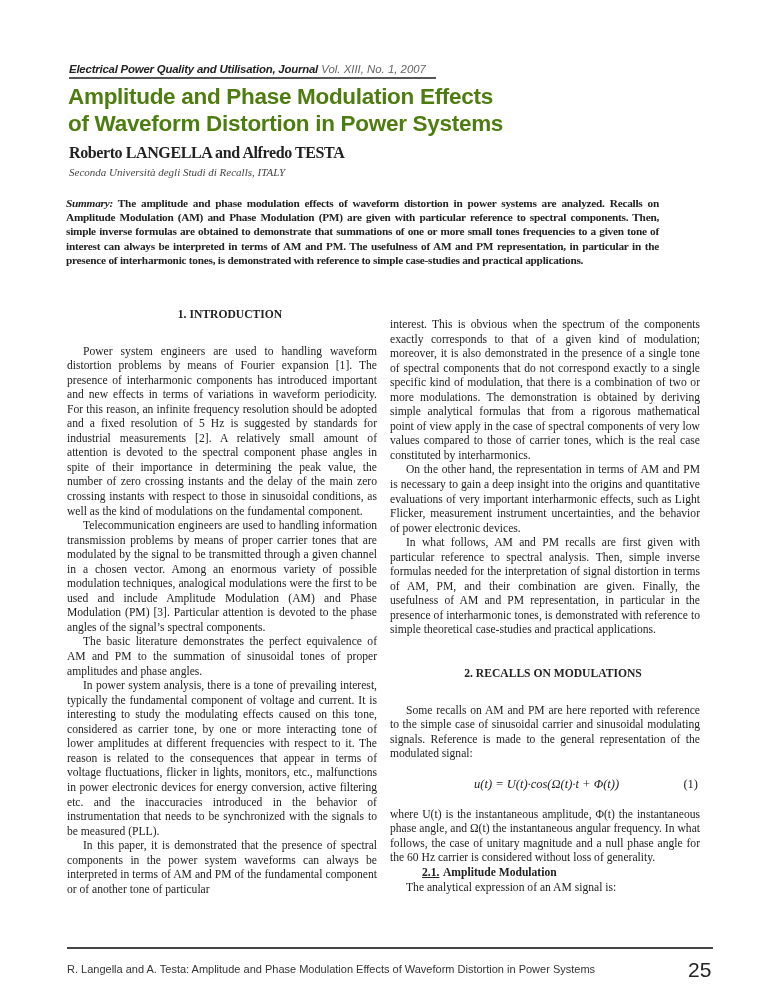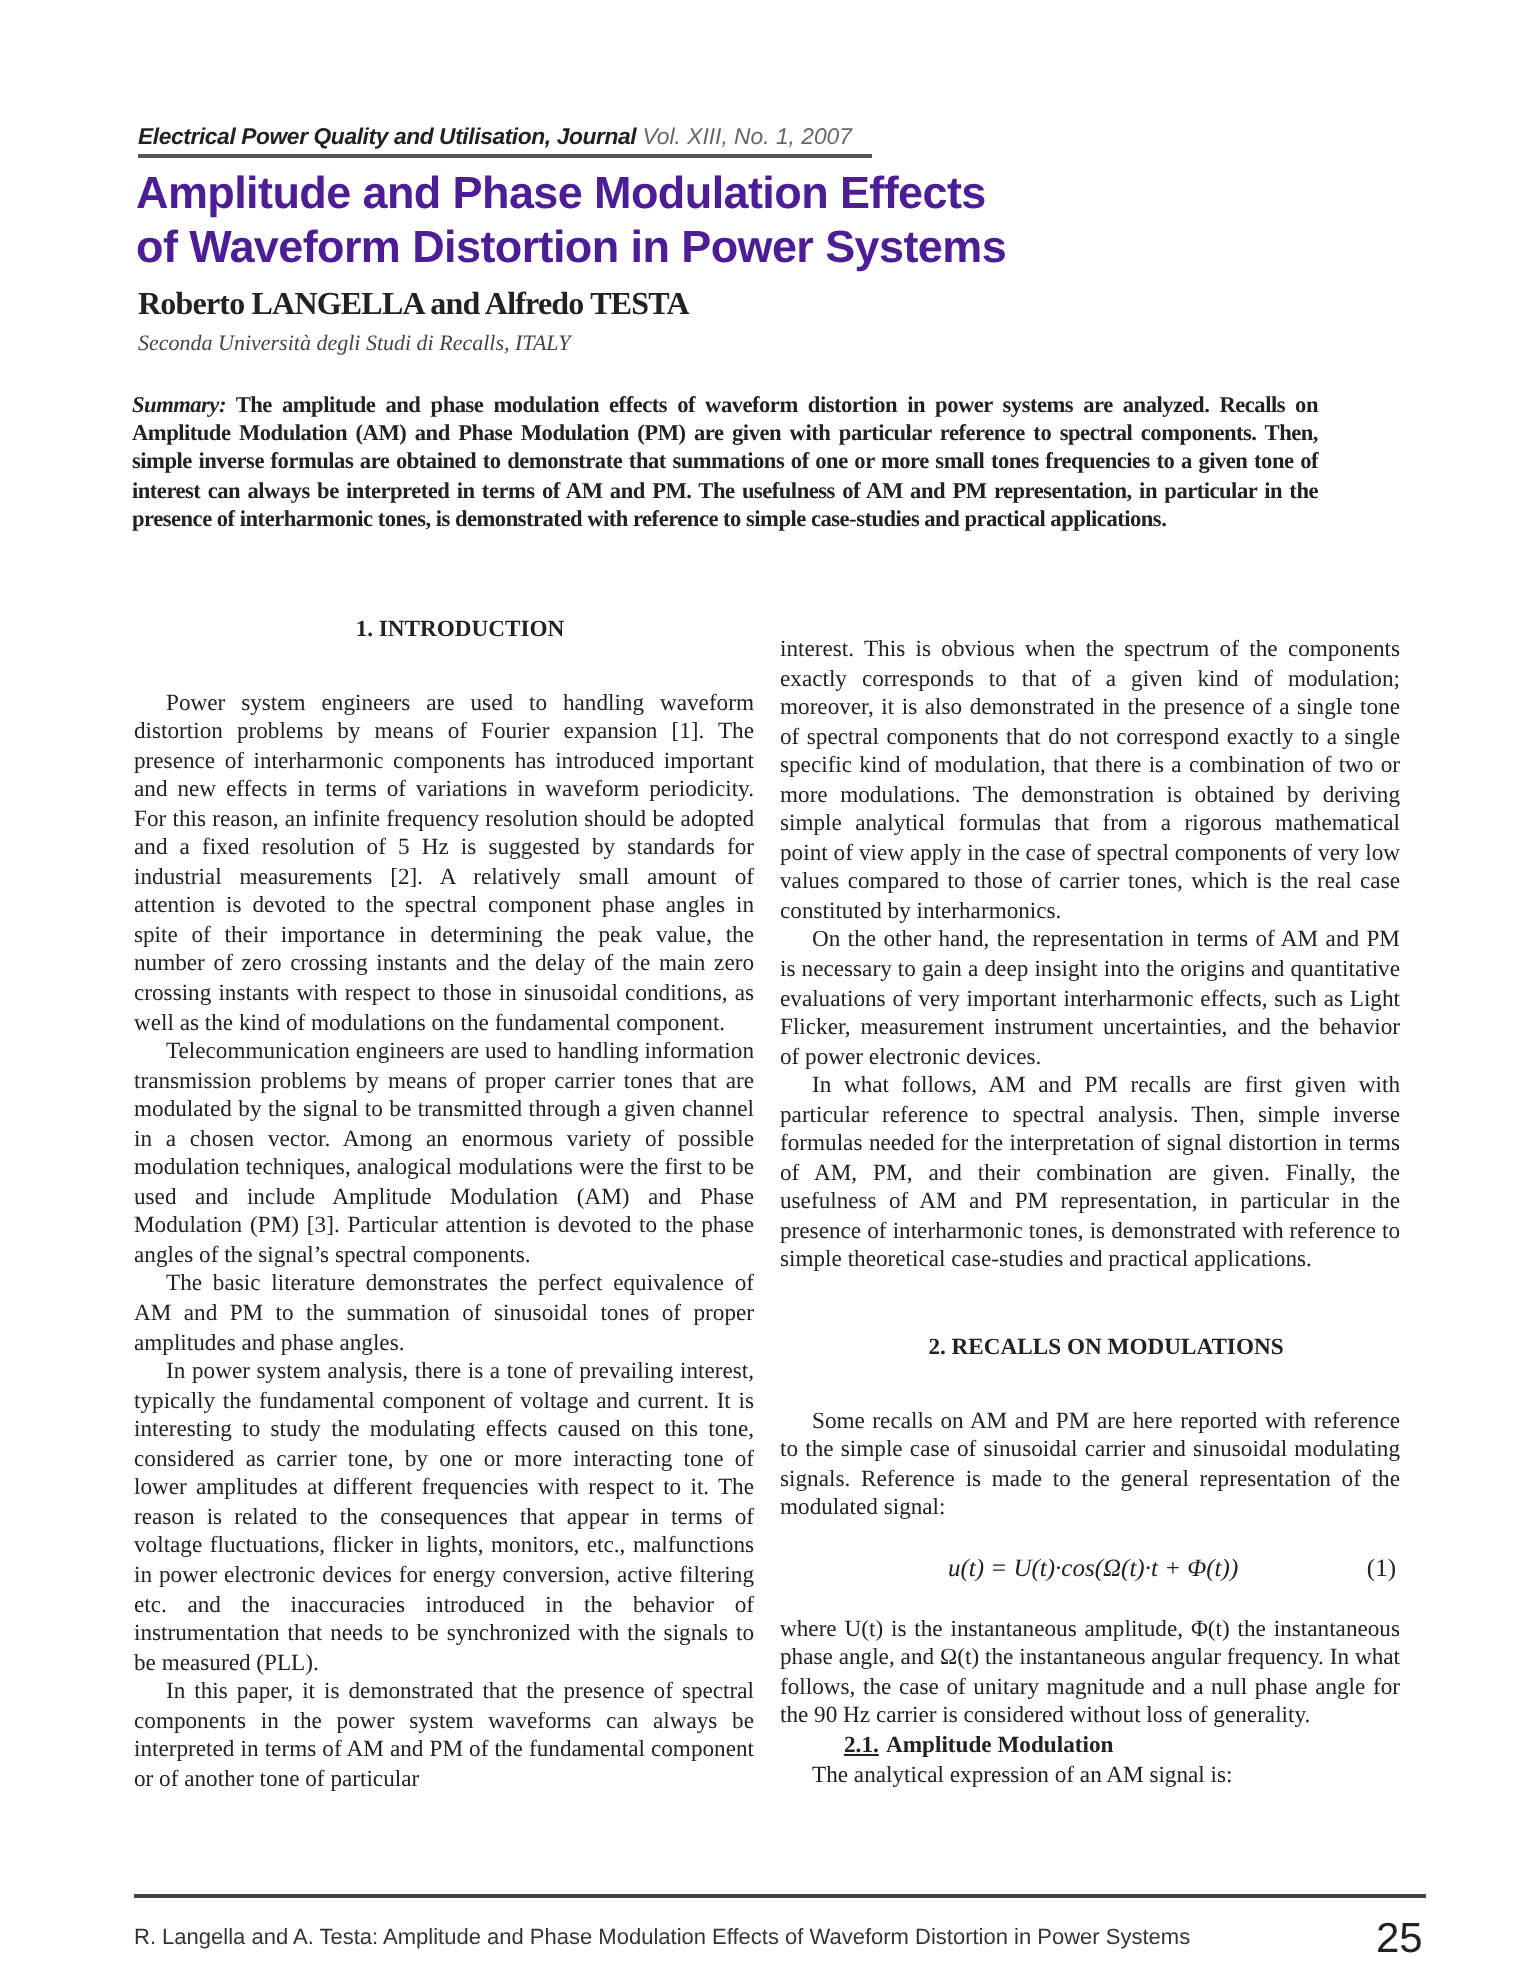--- a/index.html
+++ b/index.html
@@ -10,21 +10,21 @@
     position: absolute; left: 69px; top: 63px; width: 367px;
     font-family: "Liberation Sans", sans-serif; font-size: 11.4px; white-space: nowrap;
     padding-bottom: 2px; border-bottom: 2px solid #555;
   }
   .journal-line .jname { font-style: italic; font-weight: bold; color: #222; letter-spacing: -0.2px; }
   .journal-line .jvol { font-style: italic; color: #666; }
 
   .title {
     position: absolute; left: 68px; top: 83px; width: 520px;
     font-family: "Liberation Sans", sans-serif; font-weight: bold;
-    font-size: 22.5px; line-height: 27px; color: #4c1d95; letter-spacing: -0.3px;
+    font-size: 22.5px; line-height: 27px; color: #4d7c0f; letter-spacing: -0.3px;
   }
   .title div { white-space: nowrap; }
 
   .authors {
     position: absolute; left: 69px; top: 144px;
     font-family: "Liberation Serif", serif; font-weight: bold; font-size: 16px;
     color: #222; white-space: nowrap; letter-spacing: -0.4px;
   }
   .affil {
     position: absolute; left: 69px; top: 166px;
@@ -110,21 +110,21 @@
     <p>In what follows, AM and PM recalls are first given with particular reference to spectral analysis. Then, simple inverse formulas needed for the interpretation of signal distortion in terms of AM, PM,  and their combination are given. Finally, the usefulness of AM and PM representation, in particular in the presence of interharmonic tones, is demonstrated with reference to simple theoretical case-studies and practical applications.</p>
 
     <p class="sec-head">2. RECALLS ON MODULATIONS</p>
     <p>Some recalls on AM and PM are here reported with reference to the simple case of sinusoidal carrier and sinusoidal modulating signals. Reference is made to the general representation of the modulated signal:</p>
 
     <div class="equation">
       <span class="expr">u(t) = U(t)·cos(Ω(t)·t + Φ(t))</span>
       <span class="num">(1)</span>
     </div>
 
-    <p class="noindent">where U(t) is the instantaneous amplitude, Φ(t) the instantaneous phase angle, and Ω(t) the instantaneous angular frequency. In what follows, the case of unitary magnitude and a null phase angle for the 90 Hz carrier is considered without loss of generality.</p>
+    <p class="noindent">where U(t) is the instantaneous amplitude, Φ(t) the instantaneous phase angle, and Ω(t) the instantaneous angular frequency. In what follows, the case of unitary magnitude and a null phase angle for the 60 Hz carrier is considered without loss of generality.</p>
 
     <p class="subsec">
       <span class="n">2.1.</span><span>Amplitude Modulation</span>
     </p>
     <p>The analytical expression of an AM signal is:</p>
   </div>
 
   <div class="footer-rule"></div>
   <div class="footer-text">R. Langella and A. Testa: Amplitude and Phase Modulation Effects of Waveform Distortion in Power Systems</div>
   <div class="page-num">25</div>

